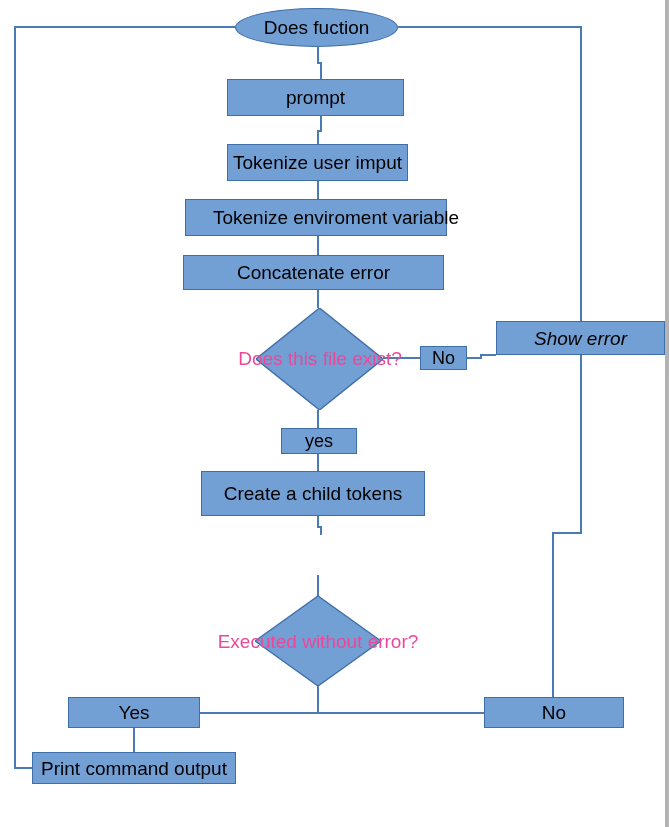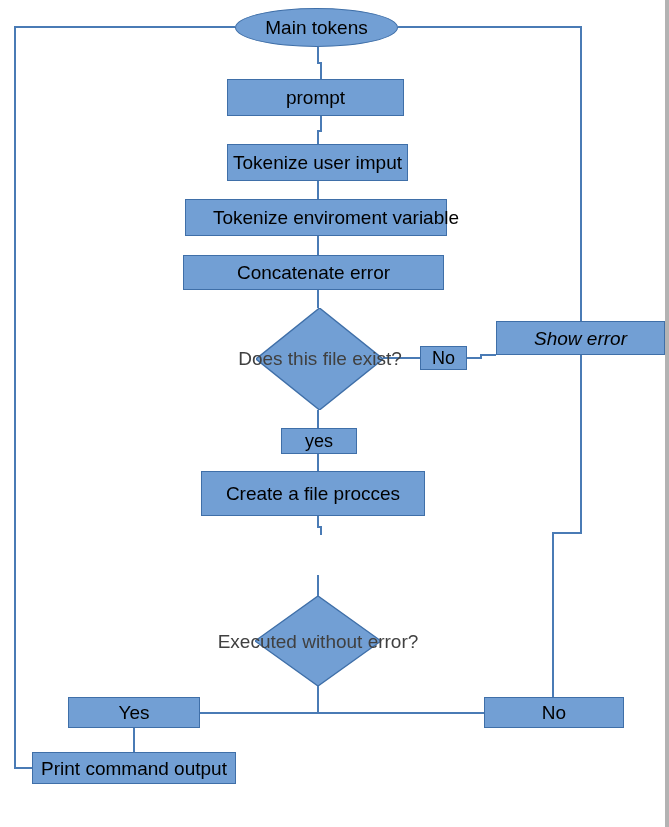--- a/index.html
+++ b/index.html
@@ -30,21 +30,21 @@
     display:block;
     font-size:19px;
     line-height:1;
     letter-spacing:0px;
   }
   .label-sm{font-size:18px;}
   .diamond-wrap{position:absolute;}
   .diamond-text{
     position:absolute;
     display:flex;align-items:center;justify-content:center;
-    font-size:19px;color:#404040;white-space:nowrap;
+    font-size:19px;color:#ec4899;white-space:nowrap;
     pointer-events:none;
   }
   .ellipse{
     background:#729fd4;
     border:1px solid #3f6fa8;
     border-radius:50%;
   }
 </style>
 </head>
 <body>
@@ -82,21 +82,21 @@
 
       <path d="M318,686 L318,713"></path>
 
       <path d="M200,713 L553,713"></path>
 
       <path d="M134,728 L134,752"></path>
     </g>
   </svg>
 
   <div class="node ellipse" style="left:235px;top:8px;width:163px;height:39px;">
-    <span class="label-text">Main tokens</span>
+    <span class="label-text">Does fuction</span>
   </div>
 
   <div class="node box" style="left:227px;top:144px;width:181px;height:37px;">
     <span class="label-text">Tokenize user imput</span>
   </div>
 
   <div class="node box" style="left:227px;top:79px;width:177px;height:37px;">
     <span class="label-text">prompt</span>
   </div>
 
@@ -123,21 +123,21 @@
 
   <div class="node box" style="left:496px;top:321px;width:169px;height:34px;font-style:italic;">
     <span class="label-text">Show error</span>
   </div>
 
   <div class="node box" style="left:281px;top:428px;width:76px;height:26px;">
     <span class="label-text label-sm">yes</span>
   </div>
 
   <div class="node box" style="left:201px;top:471px;width:224px;height:45px;">
-    <span class="label-text">Create a file procces</span>
+    <span class="label-text">Create a child tokens</span>
   </div>
 
 
   <div class="diamond-wrap" style="left:255px;top:596px;width:126px;height:90px;">
     <svg width="126" height="90" viewBox="0 0 126 90" xmlns="http://www.w3.org/2000/svg">
       <polygon points="63,0 126,45 63,90 0,45" fill="#729fd4" stroke="#3f6fa8" stroke-width="1.4"></polygon>
     </svg>
   </div>
   <div class="diamond-text" style="left:158px;top:626px;width:320px;height:30px;">
     <span class="label-text">Executed without error?</span>

